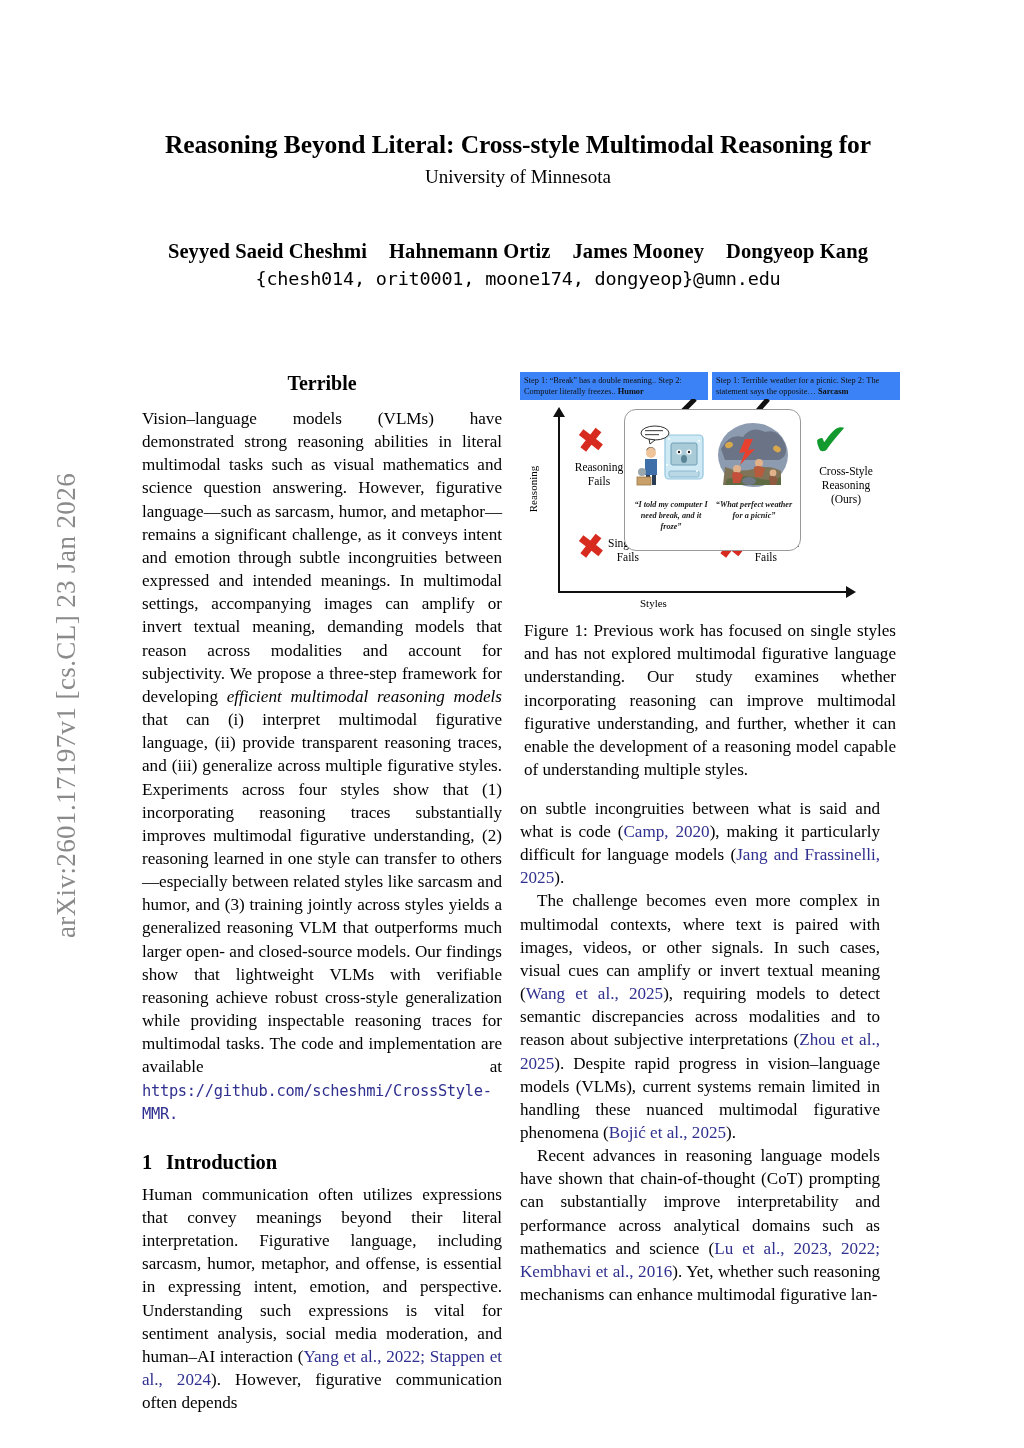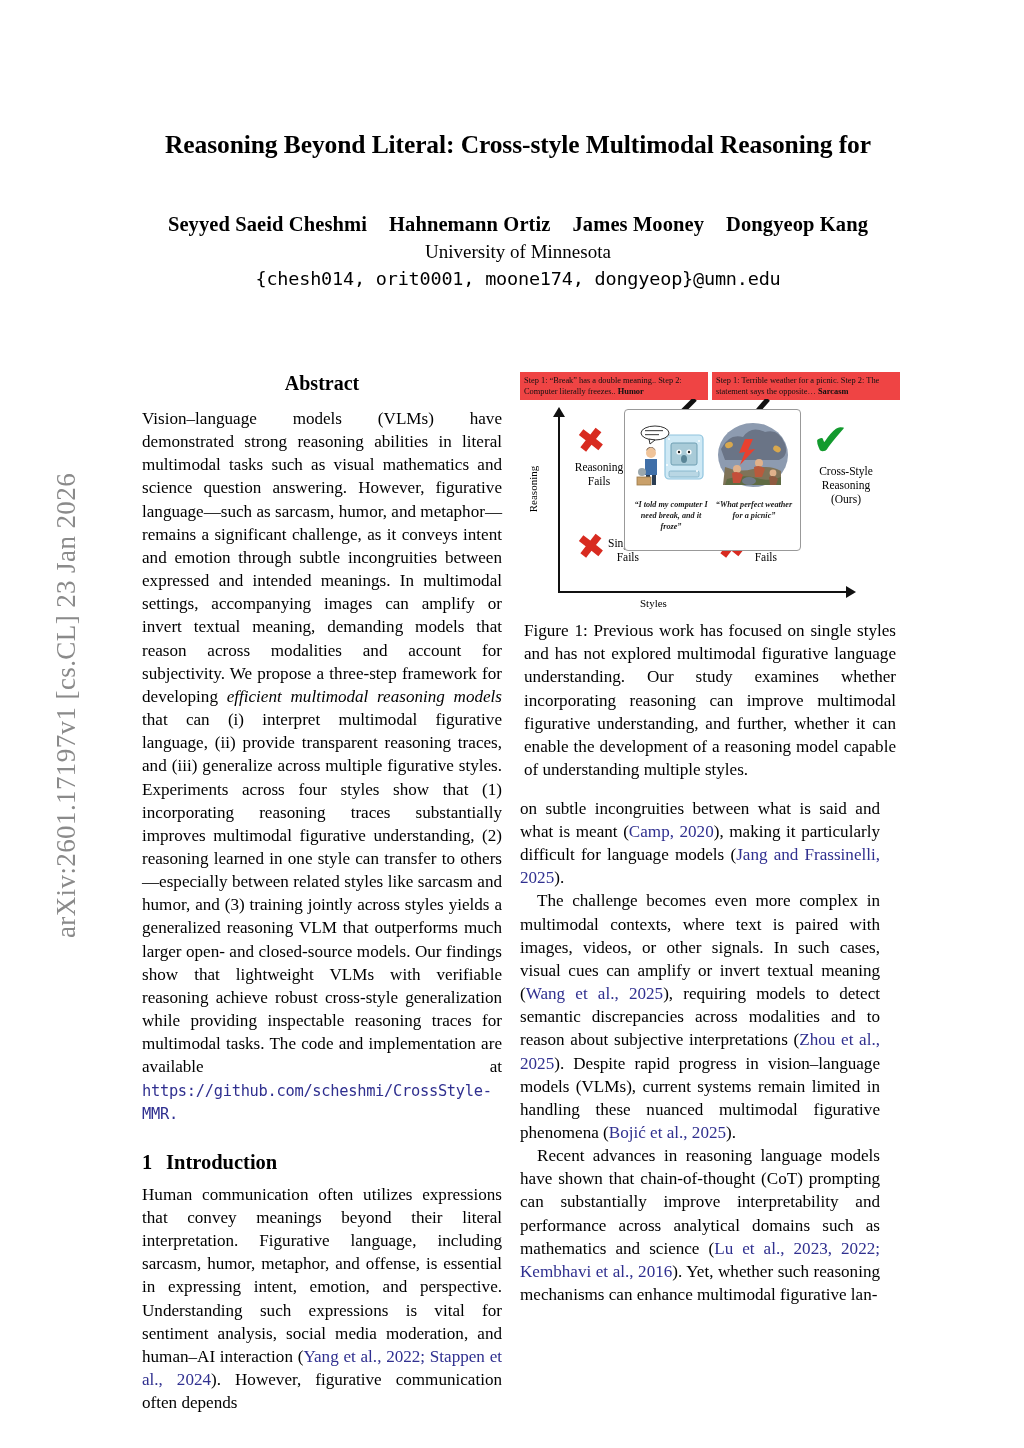--- a/index.html
+++ b/index.html
@@ -118,21 +118,21 @@
     position: relative;
     width: 380px;
     margin: 0 0 16px 0;
   }
   #fig-steps {
     display: flex;
     gap: 4px;
     width: 380px;
   }
   .step-box {
-    background: #ef4444;
+    background: #3b82f6;
     font-size: 8.4px;
     line-height: 1.33;
     padding: 3px 4px 3px 4px;
     width: 50%;
     box-sizing: border-box;
     color: #111;
   }
   .step-box b { font-weight: bold; }
 
   #fig-plot {
@@ -208,21 +208,21 @@
     font-size: 11.5px;
     line-height: 1.2;
     text-align: center;
   }
 
   #fig-card {
     position: absolute;
     left: 104px; top: 6px;
     width: 175px; height: 140px;
     border: 1.4px solid #999;
-    border-radius: 4px;
+    border-radius: 12px;
     background: #fff;
   }
   .cartoon {
     position: absolute;
     top: 9px;
     width: 76px; height: 76px;
     border-radius: 4px;
     overflow: hidden;
   }
   #cartoon-a { left: 8px; }
@@ -254,29 +254,29 @@
 <body>
 
 <div id="arxiv-stamp">arXiv:2601.17197v1  [cs.CL]  23 Jan 2026</div>
 
 <div id="page">
 
   <div id="title-block">
     <h1 id="paper-title">
       <span>Reasoning Beyond Literal: Cross-style Multimodal Reasoning for</span><br>
     </h1>
+    <div id="affiliation">University of Minnesota</div>
     <div id="authors-row">
       <span class="author">Seyyed Saeid Cheshmi</span><span class="author">Hahnemann Ortiz</span><span class="author">James Mooney</span><span class="author">Dongyeop Kang</span>
     </div>
-    <div id="affiliation">University of Minnesota</div>
     <div id="emails">{chesh014, orit0001, moone174, dongyeop}@umn.edu</div>
   </div>
 
   <div class="col" id="col-left">
-    <div id="abstract-heading">Abstract</div>
+    <div id="abstract-heading">Terrible</div>
     <p class="body"><span>Vision–language models (VLMs) have demonstrated strong reasoning abilities in literal multimodal tasks such as visual mathematics and science question answering. However, figurative language—such as sarcasm, humor, and metaphor—remains a significant challenge, as it conveys intent and emotion through subtle incongruities between expressed and intended meanings. In multimodal settings, accompanying images can amplify or invert textual meaning, demanding models that reason across modalities and account for subjectivity. We propose a three-step framework for developing </span><span class="ital">efficient multimodal reasoning models</span><span> that can (i) interpret multimodal figurative language, (ii) provide transparent reasoning traces, and (iii) generalize across multiple figurative styles. Experiments across four styles show that (1) incorporating reasoning traces substantially improves multimodal figurative understanding, (2) reasoning learned in one style can transfer to others—especially between related styles like sarcasm and humor, and (3) training jointly across styles yields a generalized reasoning VLM that outperforms much larger open- and closed-source models. Our findings show that lightweight VLMs with verifiable reasoning achieve robust cross-style generalization while providing inspectable reasoning traces for multimodal tasks. The code and implementation are available at </span><span class="url">https://github.com/scheshmi/CrossStyle-MMR.</span></p>
 
     <div class="sec-heading">
       <span class="num">1</span><span>Introduction</span>
     </div>
     <p class="body"><span>Human communication often utilizes expressions that convey meanings beyond their literal interpretation. Figurative language, including sarcasm, humor, metaphor, and offense, is essential in expressing intent, emotion, and perspective. Understanding such expressions is vital for sentiment analysis, social media moderation, and human–AI interaction (</span><span class="cite">Yang et al., 2022; Stappen et al., 2024</span><span>). However, figurative communication often depends</span></p>
   </div>
 
   <div class="col" id="col-right">
 
@@ -378,20 +378,20 @@
 
           <div class="cartoon-cap" id="cap-a">“I told my computer I need break, and it froze”</div>
           <div class="cartoon-cap" id="cap-b">“What perfect weather for a picnic”</div>
         </div>
 
       </div>
 
       <p id="fig-caption">Figure 1: Previous work has focused on single styles and has not explored multimodal figurative language understanding. Our study examines whether incorporating reasoning can improve multimodal figurative understanding, and further, whether it can enable the development of a reasoning model capable of understanding multiple styles.</p>
     </div>
 
-    <p class="body"><span>on subtle incongruities between what is said and what is meant (</span><span class="cite">Camp, 2020</span><span>), making it particularly difficult for language models (</span><span class="cite">Jang and Frassinelli, 2025</span><span>).</span></p>
+    <p class="body"><span>on subtle incongruities between what is said and what is code (</span><span class="cite">Camp, 2020</span><span>), making it particularly difficult for language models (</span><span class="cite">Jang and Frassinelli, 2025</span><span>).</span></p>
 
     <p class="body"><span>The challenge becomes even more complex in multimodal contexts, where text is paired with images, videos, or other signals. In such cases, visual cues can amplify or invert textual meaning (</span><span class="cite">Wang et al., 2025</span><span>), requiring models to detect semantic discrepancies across modalities and to reason about subjective interpretations (</span><span class="cite">Zhou et al., 2025</span><span>). Despite rapid progress in vision–language models (VLMs), current systems remain limited in handling these nuanced multimodal figurative phenomena (</span><span class="cite">Bojić et al., 2025</span><span>).</span></p>
 
     <p class="body"><span>Recent advances in reasoning language models have shown that chain-of-thought (CoT) prompting can substantially improve interpretability and performance across analytical domains such as mathematics and science (</span><span class="cite">Lu et al., 2023, 2022; Kembhavi et al., 2016</span><span>). Yet, whether such reasoning mechanisms can enhance multimodal figurative lan-</span></p>
   </div>
 
 </div>
 
 </body></html>

